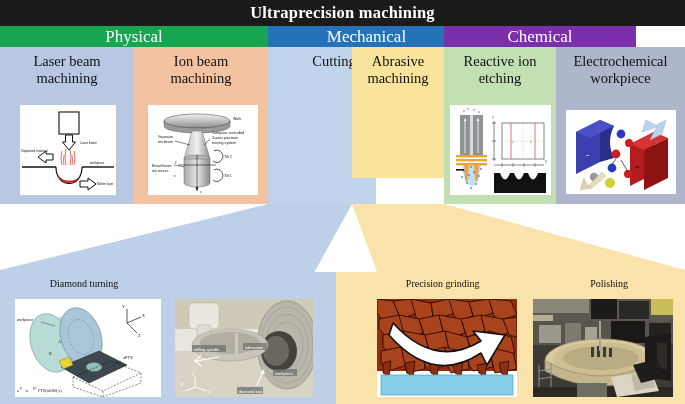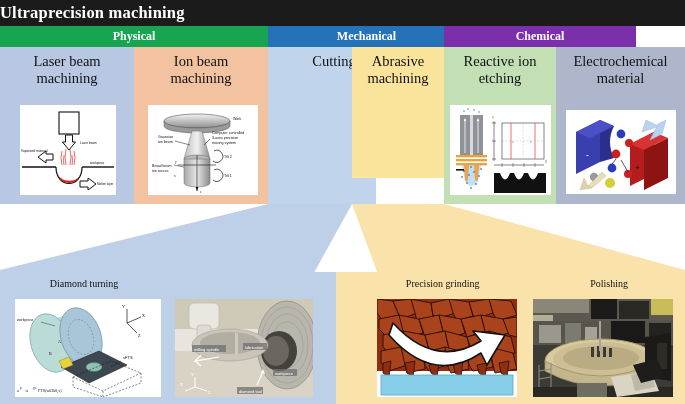--- a/index.html
+++ b/index.html
@@ -6,30 +6,30 @@
   body{
     font-family:"Liberation Serif", serif;
     width:685px;height:404px;overflow:hidden;
   }
   #root{position:relative;width:685px;height:404px;background:#ffffff;}
 
   
   .title-bar{
     position:absolute;left:0;top:0;width:685px;height:26px;
     background:#1b1b1b;color:#ffffff;
-    display:flex;align-items:center;justify-content:flex-start;
+    display:flex;align-items:center;justify-content:center;
     font-weight:bold;font-size:16.5px;letter-spacing:.2px;
   }
 
   
   .cat-band{position:absolute;left:0;top:26px;width:685px;height:21px;}
   .cat{
     position:absolute;top:0;height:21px;
     display:flex;align-items:center;justify-content:center;
-    color:#ffffff;font-weight:bold;font-size:12px;
+    color:#ffffff;font-weight:normal;font-size:17px;
   }
   .cat-physical{left:0;width:268px;background:#18a551;}
   .cat-mechanical{left:268px;width:197px;background:#2572b8;}
   .cat-chemical{left:444px;width:192px;background:#7b2fab;}
 
   
   .col{position:absolute;top:47px;}
   .col-head{
     text-align:center;font-size:14.5px;color:#111;
     line-height:1.18;padding-top:6px;
@@ -254,21 +254,21 @@
 
         <rect x="44" y="68" width="52" height="20" fill="#111"></rect>
         <path d="M50 68 q5 13 10 0 M64 68 q5 13 10 0 M78 68 q5 13 10 0" fill="#fff"></path>
         <rect x="6" y="64" width="8" height="1.6" fill="#111"></rect>
       </g>
     </svg>
   </div>
 
   <div class="col col-ecm">
     <div class="col-head">Electrochemical
-material</div>
+workpiece</div>
   </div>
   <div class="fig" style="left:566px;top:110px;width:110px;height:84px;">
     <svg width="110" height="84" viewBox="0 0 110 84">
       <rect x="0" y="0" width="110" height="84" fill="#fff"></rect>
 
       <path d="M10 22 L34 10 L34 52 L10 64 Z" fill="#3a3fb0"></path>
       <path d="M34 10 L48 16 Q40 32 48 48 L34 52 Z" fill="#2a2f8c"></path>
       <path d="M10 22 L34 10 L48 16 L24 28 Z" fill="#4b50c6"></path>
       <text x="20" y="48" font-size="9" fill="#fff" font-family="Liberation Sans, sans-serif">-</text>
 

